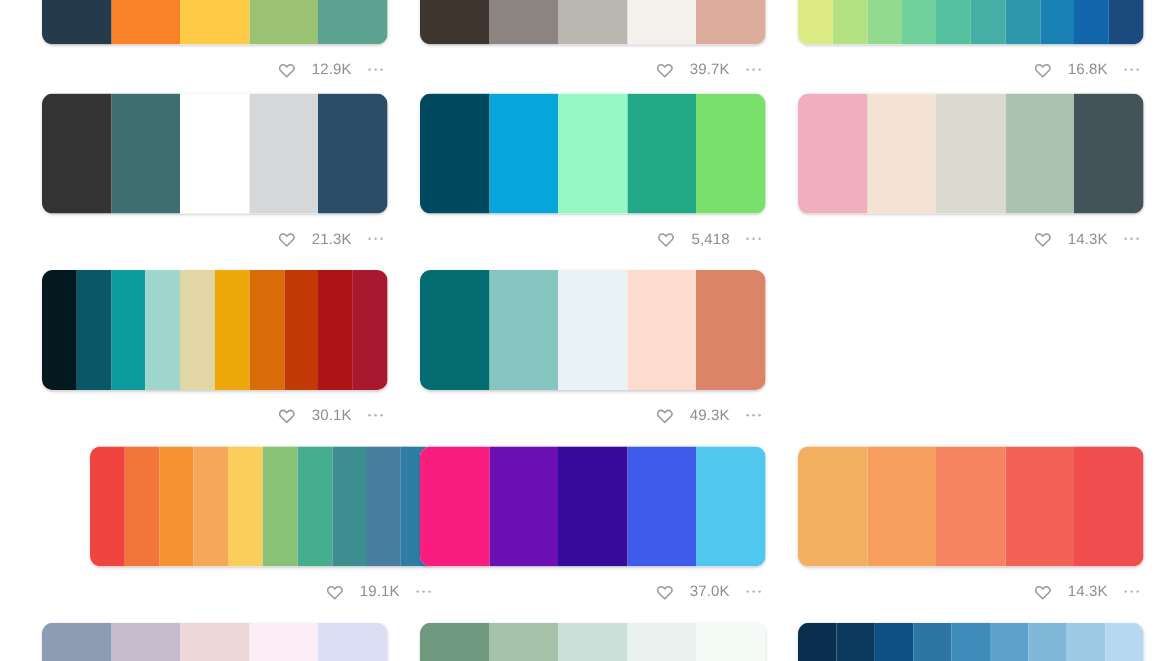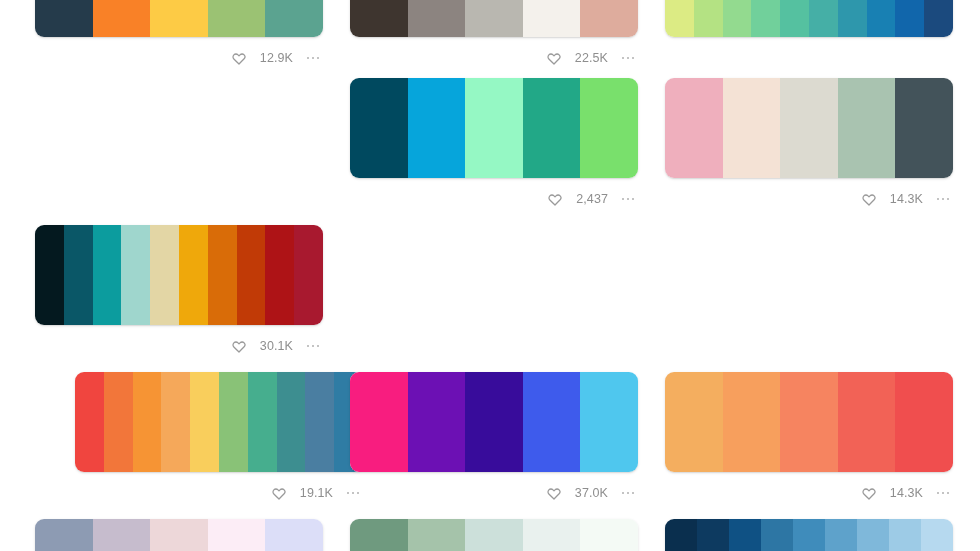--- a/index.html
+++ b/index.html
@@ -125,21 +125,21 @@
         <div class="swatch" style="background: rgb(244, 241, 236);"></div>
         <div class="swatch" style="background: rgb(222, 172, 157);"></div>
       </div>
       <div class="card-meta">
         <div class="like-group">
           <span class="heart-icon">
             <svg viewBox="0 0 24 24" fill="none" stroke="currentColor" stroke-width="2.2" stroke-linecap="round" stroke-linejoin="round">
               <path d="M20.8 6.6a5 5 0 0 0-7.1 0L12 8.3l-1.7-1.7a5 5 0 1 0-7.1 7.1l1.7 1.7L12 22.3l7.1-7.2 1.7-1.7a5 5 0 0 0 0-6.8z"></path>
             </svg>
           </span>
-          <span class="like-count">22.5K</span>
+          <span class="like-count">39.7K</span>
         </div>
         <div class="more-btn">
           <span class="more-dot"></span>
           <span class="more-dot"></span>
           <span class="more-dot"></span>
         </div>
       </div>
     </div>
     <div class="palette-card" style="left: 665px; top: -63px;">
       <div class="swatches" style="height: 100px;">
@@ -147,37 +147,76 @@
         <div class="swatch" style="background: rgb(180, 226, 131);"></div>
         <div class="swatch" style="background: rgb(147, 218, 143);"></div>
         <div class="swatch" style="background: rgb(113, 208, 155);"></div>
         <div class="swatch" style="background: rgb(85, 193, 160);"></div>
         <div class="swatch" style="background: rgb(69, 175, 166);"></div>
         <div class="swatch" style="background: rgb(46, 151, 172);"></div>
         <div class="swatch" style="background: rgb(24, 128, 179);"></div>
         <div class="swatch" style="background: rgb(17, 102, 171);"></div>
         <div class="swatch" style="background: rgb(27, 74, 126);"></div>
       </div>
+      <div class="card-meta">
+        <div class="like-group">
+          <span class="heart-icon">
+            <svg viewBox="0 0 24 24" fill="none" stroke="currentColor" stroke-width="2.2" stroke-linecap="round" stroke-linejoin="round">
+              <path d="M20.8 6.6a5 5 0 0 0-7.1 0L12 8.3l-1.7-1.7a5 5 0 1 0-7.1 7.1l1.7 1.7L12 22.3l7.1-7.2 1.7-1.7a5 5 0 0 0 0-6.8z"></path>
+            </svg>
+          </span>
+          <span class="like-count">16.8K</span>
+        </div>
+        <div class="more-btn">
+          <span class="more-dot"></span>
+          <span class="more-dot"></span>
+          <span class="more-dot"></span>
+        </div>
+      </div>
+    </div>
+    <div class="palette-card" style="left: 35px; top: 78px;">
+      <div class="swatches" style="height: 100px;">
+        <div class="swatch" style="background: rgb(51, 51, 51);"></div>
+        <div class="swatch" style="background: rgb(61, 111, 112);"></div>
+        <div class="swatch" style="background: rgb(254, 254, 254);"></div>
+        <div class="swatch" style="background: rgb(214, 215, 216);"></div>
+        <div class="swatch" style="background: rgb(44, 77, 104);"></div>
+      </div>
+      <div class="card-meta">
+        <div class="like-group">
+          <span class="heart-icon">
+            <svg viewBox="0 0 24 24" fill="none" stroke="currentColor" stroke-width="2.2" stroke-linecap="round" stroke-linejoin="round">
+              <path d="M20.8 6.6a5 5 0 0 0-7.1 0L12 8.3l-1.7-1.7a5 5 0 1 0-7.1 7.1l1.7 1.7L12 22.3l7.1-7.2 1.7-1.7a5 5 0 0 0 0-6.8z"></path>
+            </svg>
+          </span>
+          <span class="like-count">21.3K</span>
+        </div>
+        <div class="more-btn">
+          <span class="more-dot"></span>
+          <span class="more-dot"></span>
+          <span class="more-dot"></span>
+        </div>
+      </div>
     </div>
     <div class="palette-card" style="left: 350px; top: 78px;">
       <div class="swatches" style="height: 100px;">
         <div class="swatch" style="background: rgb(0, 73, 95);"></div>
         <div class="swatch" style="background: rgb(6, 165, 219);"></div>
         <div class="swatch" style="background: rgb(149, 248, 196);"></div>
         <div class="swatch" style="background: rgb(34, 168, 135);"></div>
         <div class="swatch" style="background: rgb(121, 224, 108);"></div>
       </div>
       <div class="card-meta">
         <div class="like-group">
           <span class="heart-icon">
             <svg viewBox="0 0 24 24" fill="none" stroke="currentColor" stroke-width="2.2" stroke-linecap="round" stroke-linejoin="round">
               <path d="M20.8 6.6a5 5 0 0 0-7.1 0L12 8.3l-1.7-1.7a5 5 0 1 0-7.1 7.1l1.7 1.7L12 22.3l7.1-7.2 1.7-1.7a5 5 0 0 0 0-6.8z"></path>
             </svg>
           </span>
-          <span class="like-count">2,437</span>
+          <span class="like-count">5,418</span>
         </div>
         <div class="more-btn">
           <span class="more-dot"></span>
           <span class="more-dot"></span>
           <span class="more-dot"></span>
         </div>
       </div>
     </div>
     <div class="palette-card" style="left: 665px; top: 78px;">
       <div class="swatches" style="height: 100px;">
@@ -225,20 +264,44 @@
           </span>
           <span class="like-count">30.1K</span>
         </div>
         <div class="more-btn">
           <span class="more-dot"></span>
           <span class="more-dot"></span>
           <span class="more-dot"></span>
         </div>
       </div>
     </div>
+    <div class="palette-card" style="left: 350px; top: 225px;">
+      <div class="swatches" style="height: 100px;">
+        <div class="swatch" style="background: rgb(5, 109, 113);"></div>
+        <div class="swatch" style="background: rgb(134, 198, 193);"></div>
+        <div class="swatch" style="background: rgb(233, 242, 245);"></div>
+        <div class="swatch" style="background: rgb(251, 220, 206);"></div>
+        <div class="swatch" style="background: rgb(220, 132, 104);"></div>
+      </div>
+      <div class="card-meta">
+        <div class="like-group">
+          <span class="heart-icon">
+            <svg viewBox="0 0 24 24" fill="none" stroke="currentColor" stroke-width="2.2" stroke-linecap="round" stroke-linejoin="round">
+              <path d="M20.8 6.6a5 5 0 0 0-7.1 0L12 8.3l-1.7-1.7a5 5 0 1 0-7.1 7.1l1.7 1.7L12 22.3l7.1-7.2 1.7-1.7a5 5 0 0 0 0-6.8z"></path>
+            </svg>
+          </span>
+          <span class="like-count">49.3K</span>
+        </div>
+        <div class="more-btn">
+          <span class="more-dot"></span>
+          <span class="more-dot"></span>
+          <span class="more-dot"></span>
+        </div>
+      </div>
+    </div>
     <div class="palette-card" style="left: 35px; top: 372px; padding-left: 40px;">
       <div class="swatches" style="height: 100px;">
         <div class="swatch" style="background: rgb(240, 69, 63);"></div>
         <div class="swatch" style="background: rgb(242, 118, 58);"></div>
         <div class="swatch" style="background: rgb(246, 148, 52);"></div>
         <div class="swatch" style="background: rgb(245, 168, 90);"></div>
         <div class="swatch" style="background: rgb(249, 206, 92);"></div>
         <div class="swatch" style="background: rgb(137, 194, 119);"></div>
         <div class="swatch" style="background: rgb(70, 174, 142);"></div>
         <div class="swatch" style="background: rgb(61, 142, 144);"></div>

